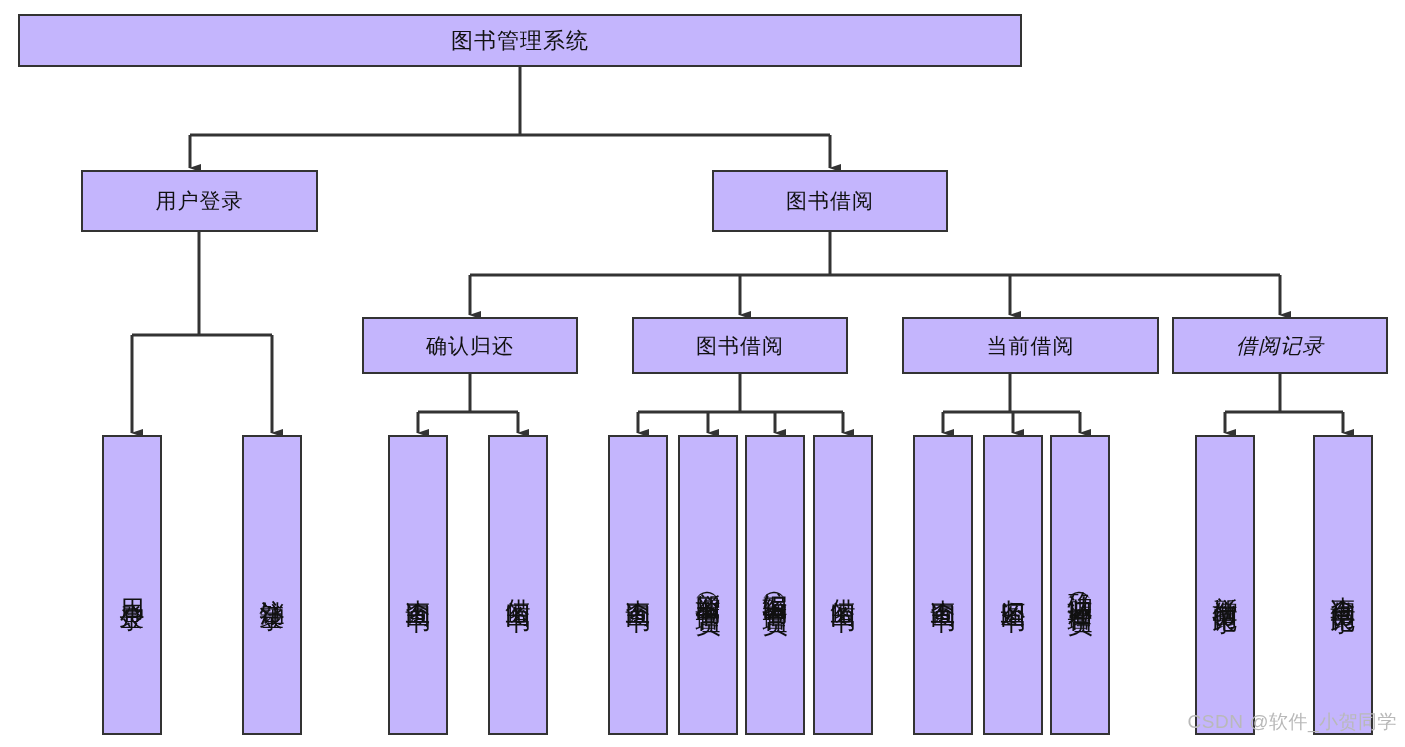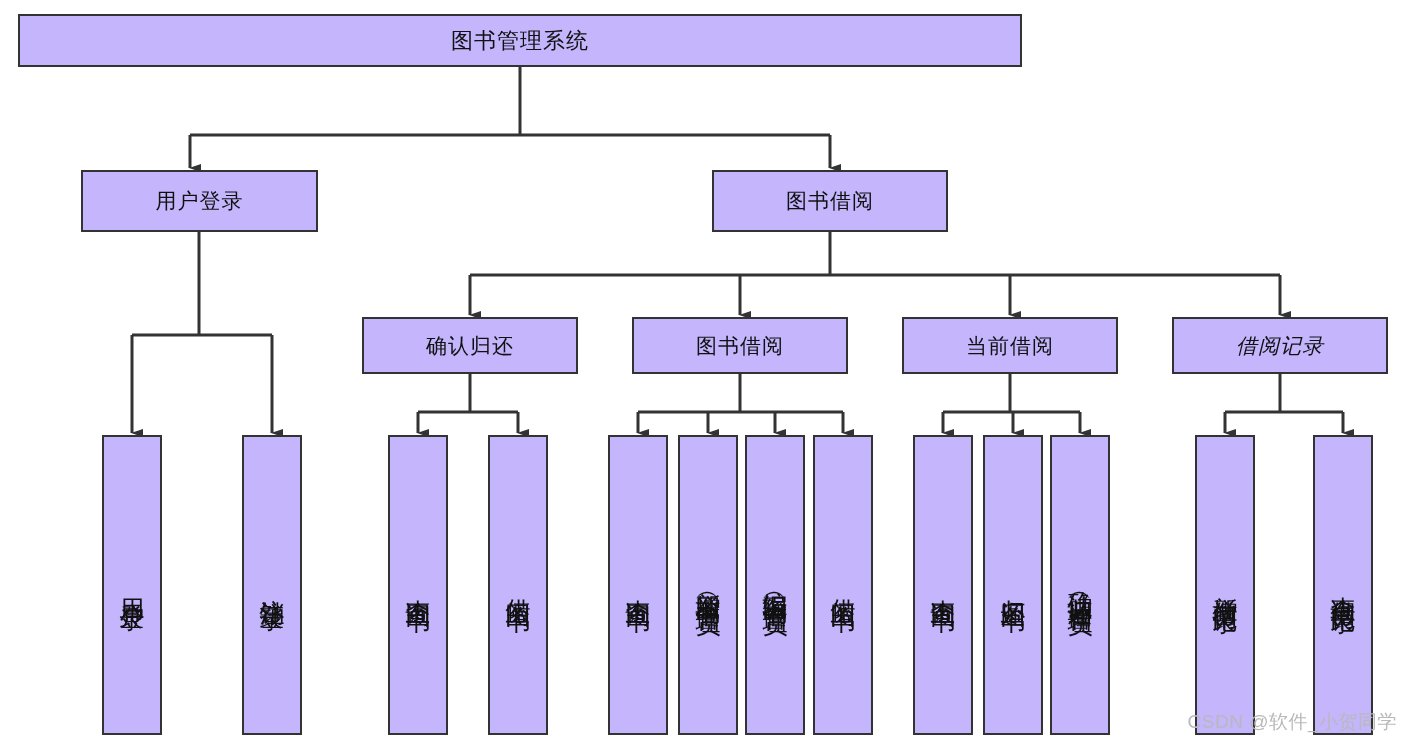--- a/index.html
+++ b/index.html
@@ -85,21 +85,21 @@
   <div class="node h" style="left:712px;top:170px;width:236px;height:62px;">
     <span class="lbl">图书借阅</span>
   </div>
 
   <div class="node h" style="left:362px;top:317px;width:216px;height:57px;">
     <span class="lbl">确认归还</span>
   </div>
   <div class="node h" style="left:632px;top:317px;width:216px;height:57px;">
     <span class="lbl">图书借阅</span>
   </div>
-  <div class="node h" style="left:902px;top:317px;width:216px;height:57px;">
+  <div class="node h" style="left:902px;top:317px;width:257px;height:57px;">
     <span class="lbl">当前借阅</span>
   </div>
   <div class="node h" style="left:1172px;top:317px;width:216px;height:57px;font-style:italic;">
     <span class="lbl">借阅记录</span>
   </div>
 
   <div class="node v" style="left:102px;top:435px;width:60px;height:300px;">
     <span class="lbl">用户登录</span>
   </div>
   <div class="node v" style="left:242px;top:435px;width:60px;height:300px;">

